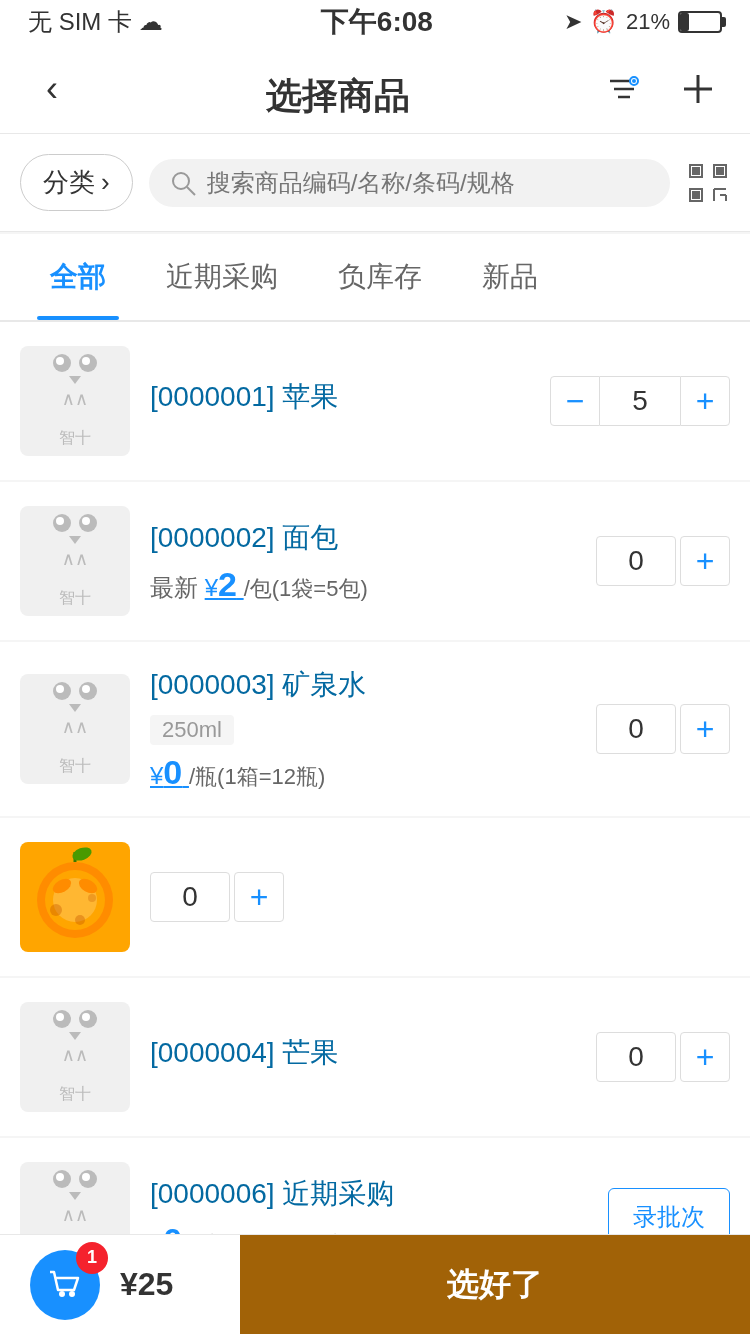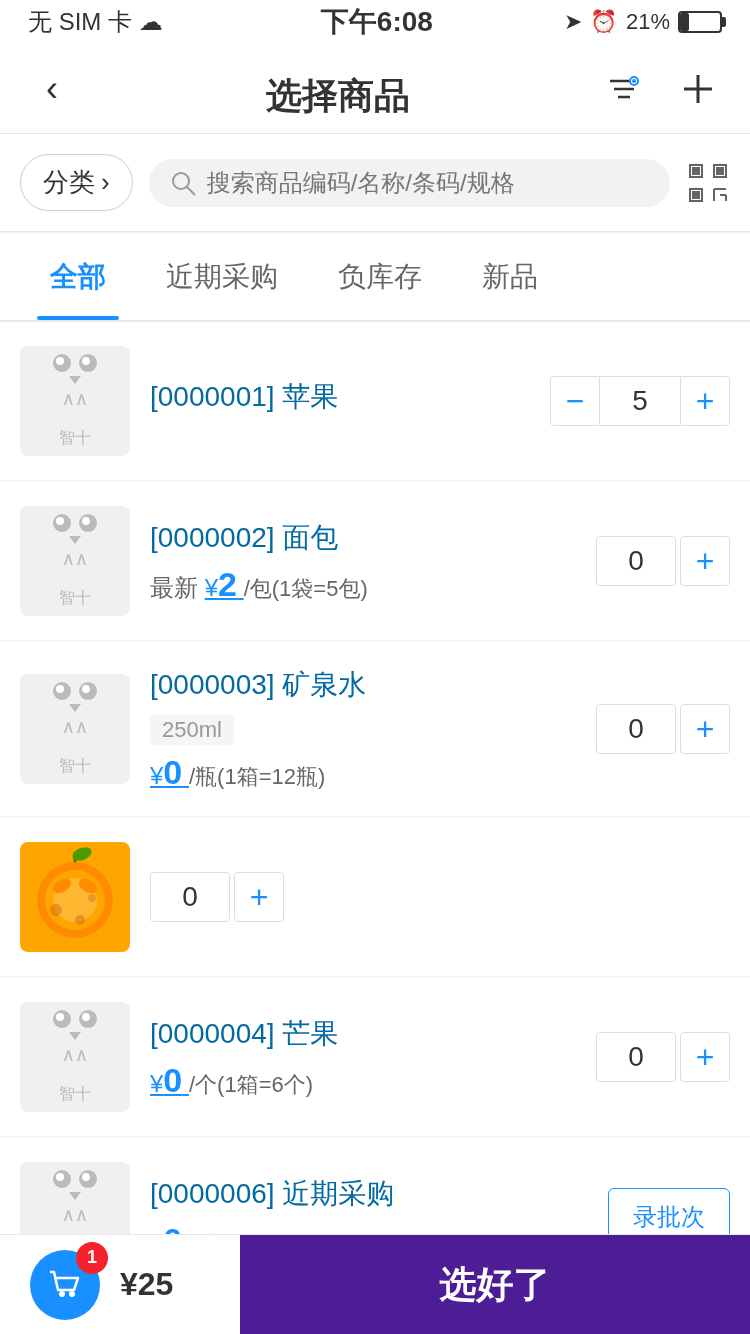--- a/index.html
+++ b/index.html
@@ -229,23 +229,23 @@
     .cart-badge {
       position: absolute; top: -8px; right: -8px;
       width: 32px; height: 32px;
       background: #f5222d; border-radius: 50%;
       display: flex; align-items: center; justify-content: center;
       font-size: 18px; color: #fff; font-weight: 600;
     }
     .cart-total { font-size: 32px; font-weight: 600; color: #333; }
     .confirm-btn {
       flex: 1; height: 100%;
-      background: #4c1d95;
+      background: #a16207;
       border: none; outline: none;
-      font-size: 37px; color: #fff; font-weight: 600;
+      font-size: 32px; color: #fff; font-weight: 600;
       cursor: pointer;
     }
   </style>
 </head>
 <body>
 
 <div class="status-bar">
   <div class="status-left">
     <span>无 SIM 卡 ☁</span>
   </div>
@@ -447,26 +447,20 @@
         <div class="owl-beak"></div>
         <div class="owl-feet">∧∧</div>
         <div class="owl-text" style="font-size:16px;color:#bbb;">智十</div>
       </div>
     </div>
     <div class="product-info">
       <div class="product-name">
         <span>[0000004]</span>
         <span>芒果</span>
       </div>
-      <div class="product-price">
-        <span class="price-underline">
-          <span class="price-currency">¥</span><span class="price-main">0</span>
-        </span>
-        <span class="price-unit">/个(1箱=6个)</span>
-      </div>
     </div>
     <div class="qty-control">
       <input class="qty-input" type="text" value="0" style="border-radius: 4px; border: 1px solid rgb(221, 221, 221);">
       <button class="qty-plus-only" style="margin-left:4px;">+</button>
     </div>
   </div>
 
   <div class="product-item">
     <div class="product-thumb">
       <div class="owl-placeholder">

